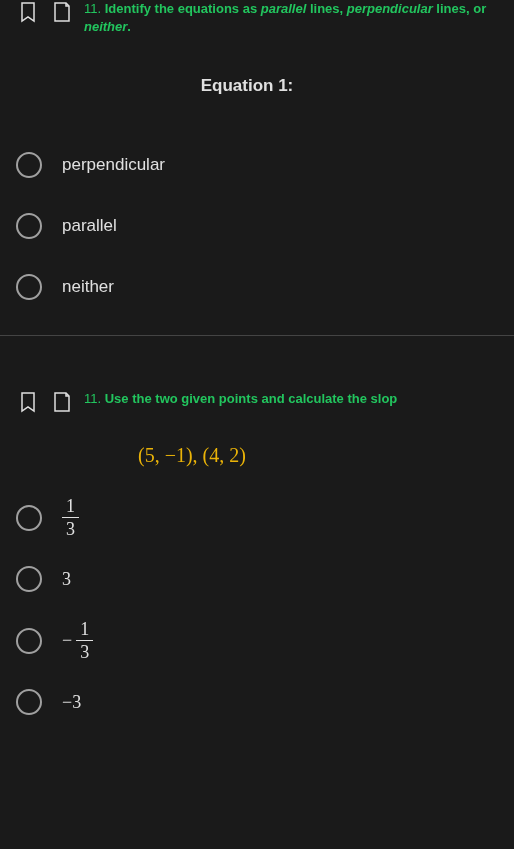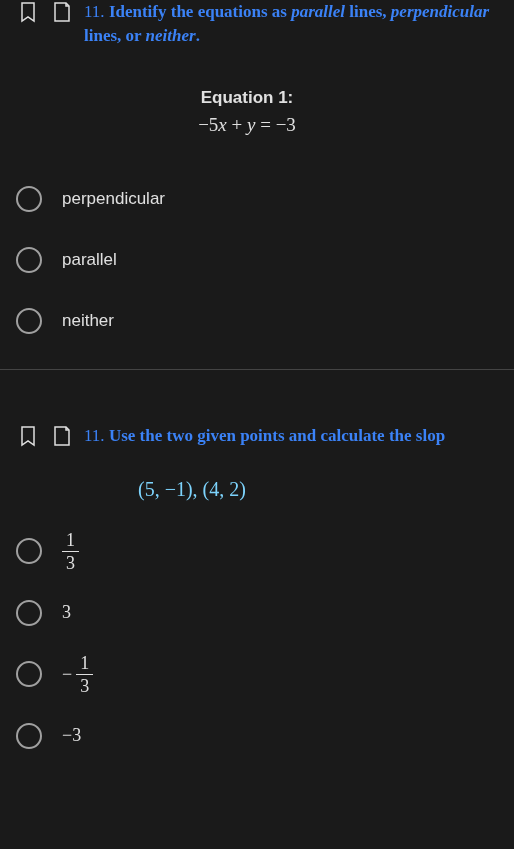--- a/index.html
+++ b/index.html
@@ -26,25 +26,24 @@
     }
     .icon-bookmark, .icon-note {
       width: 24px;
       height: 24px;
       flex-shrink: 0;
       stroke: #e0e0e0;
       fill: none;
       stroke-width: 1.5;
     }
     .question-text {
-      font-size: 17px;
+      font-size: 13px;
       line-height: 1.4;
-      color: #3b82f6;
+      color: #22c55e;
       flex: 1;
-      font-family: Liberation Serif, serif;
     }
     .q-number {
       font-weight: normal;
     }
     .q-bold {
       font-weight: bold;
     }
     .q-italic {
       font-style: italic;
       font-weight: bold;
@@ -94,21 +93,21 @@
       color: #e0e0e0;
     }
     .divider {
       height: 1px;
       background: #444;
       margin: 30px 0 50px;
     }
     .points-display {
       font-family: 'Times New Roman', serif;
       font-size: 20px;
-      color: #7dd3fc;
+      color: #eab308;
       margin: 30px 0 30px 130px;
     }
     .frac {
       display: inline-flex;
       flex-direction: column;
       align-items: center;
       font-family: 'Times New Roman', serif;
       font-size: 18px;
       line-height: 1;
       vertical-align: middle;
@@ -151,21 +150,20 @@
     </svg>
     <div class="question-text">
       <span class="q-number">11.</span>
       <span class="q-bold">Identify the equations as </span><span class="q-italic">parallel</span><span class="q-bold"> lines, </span><span class="q-italic">perpendicular</span><span class="q-bold"> lines, or </span><span class="q-italic">neither</span><span class="q-bold">.</span>
     </div>
   </div>
 
   <div class="equations-container">
     <div class="equation-block">
       <div class="equation-label">Equation 1:</div>
-      <div class="equation-math">−5<span class="var">x</span> + <span class="var">y</span> = −3</div>
     </div>
     <div class="equation-block">
     </div>
   </div>
 
   <div class="options">
     <div class="option">
       <div class="radio"></div>
       <span class="option-label">perpendicular</span>
     </div>

